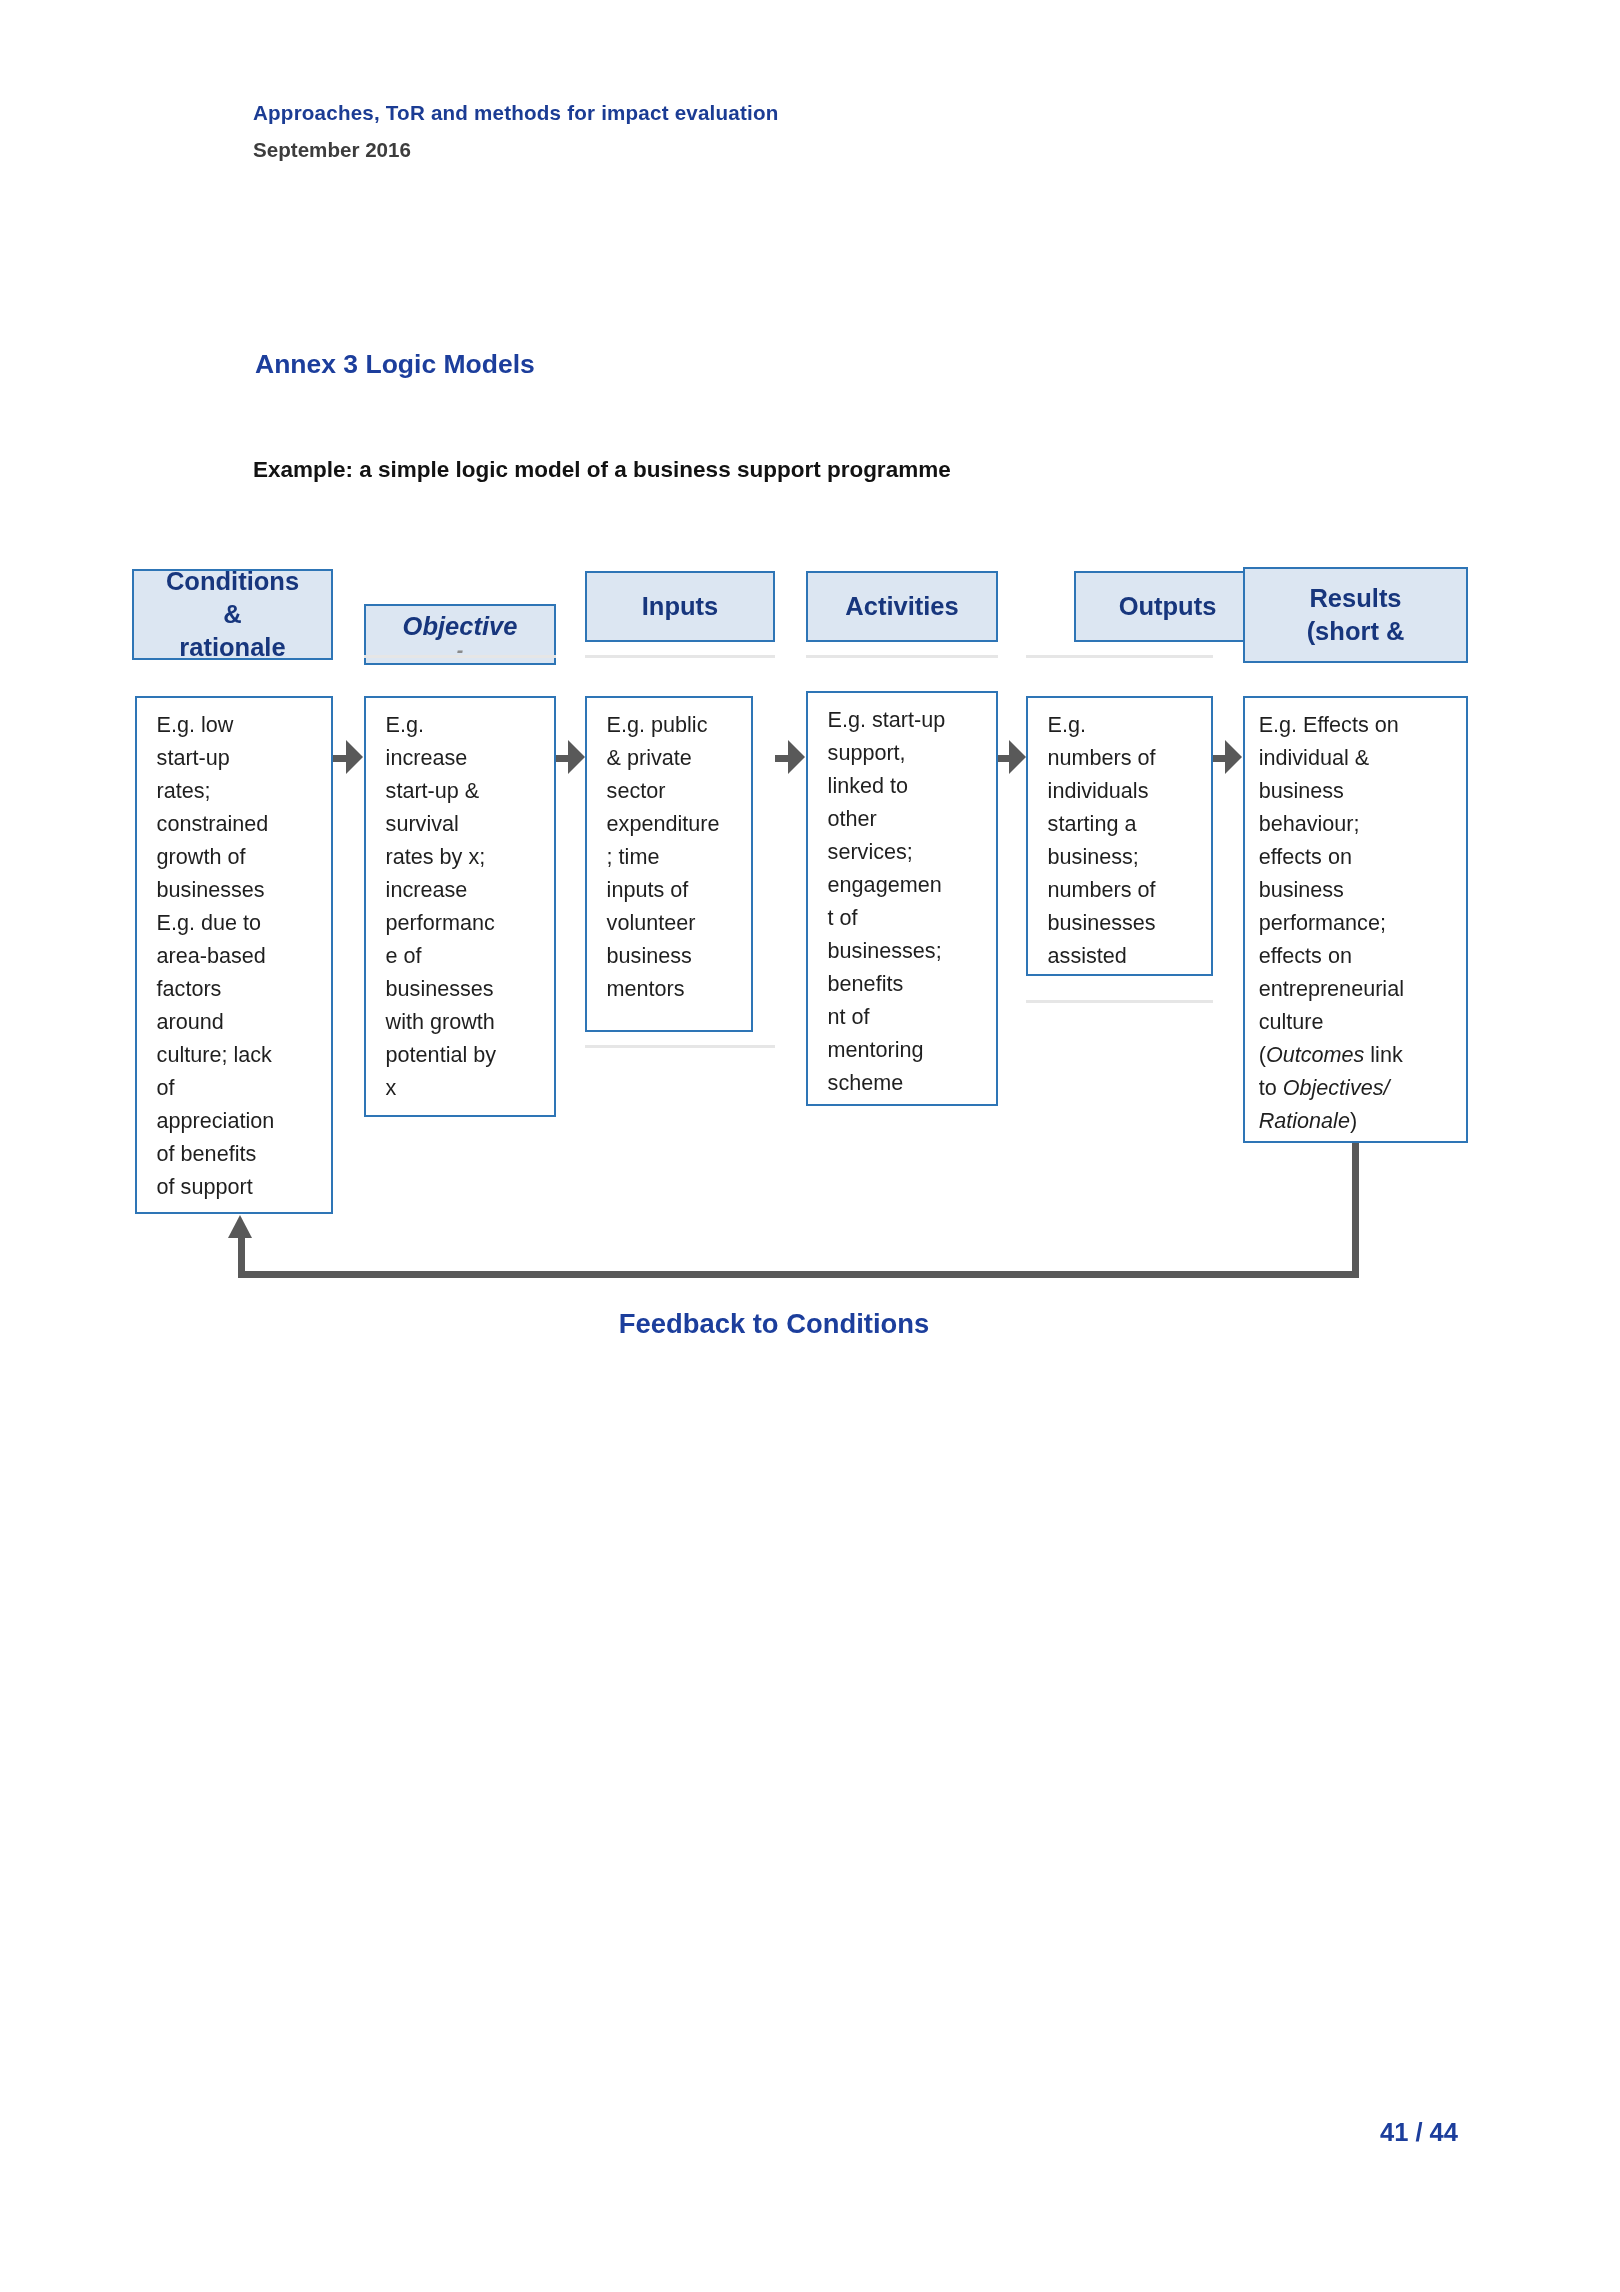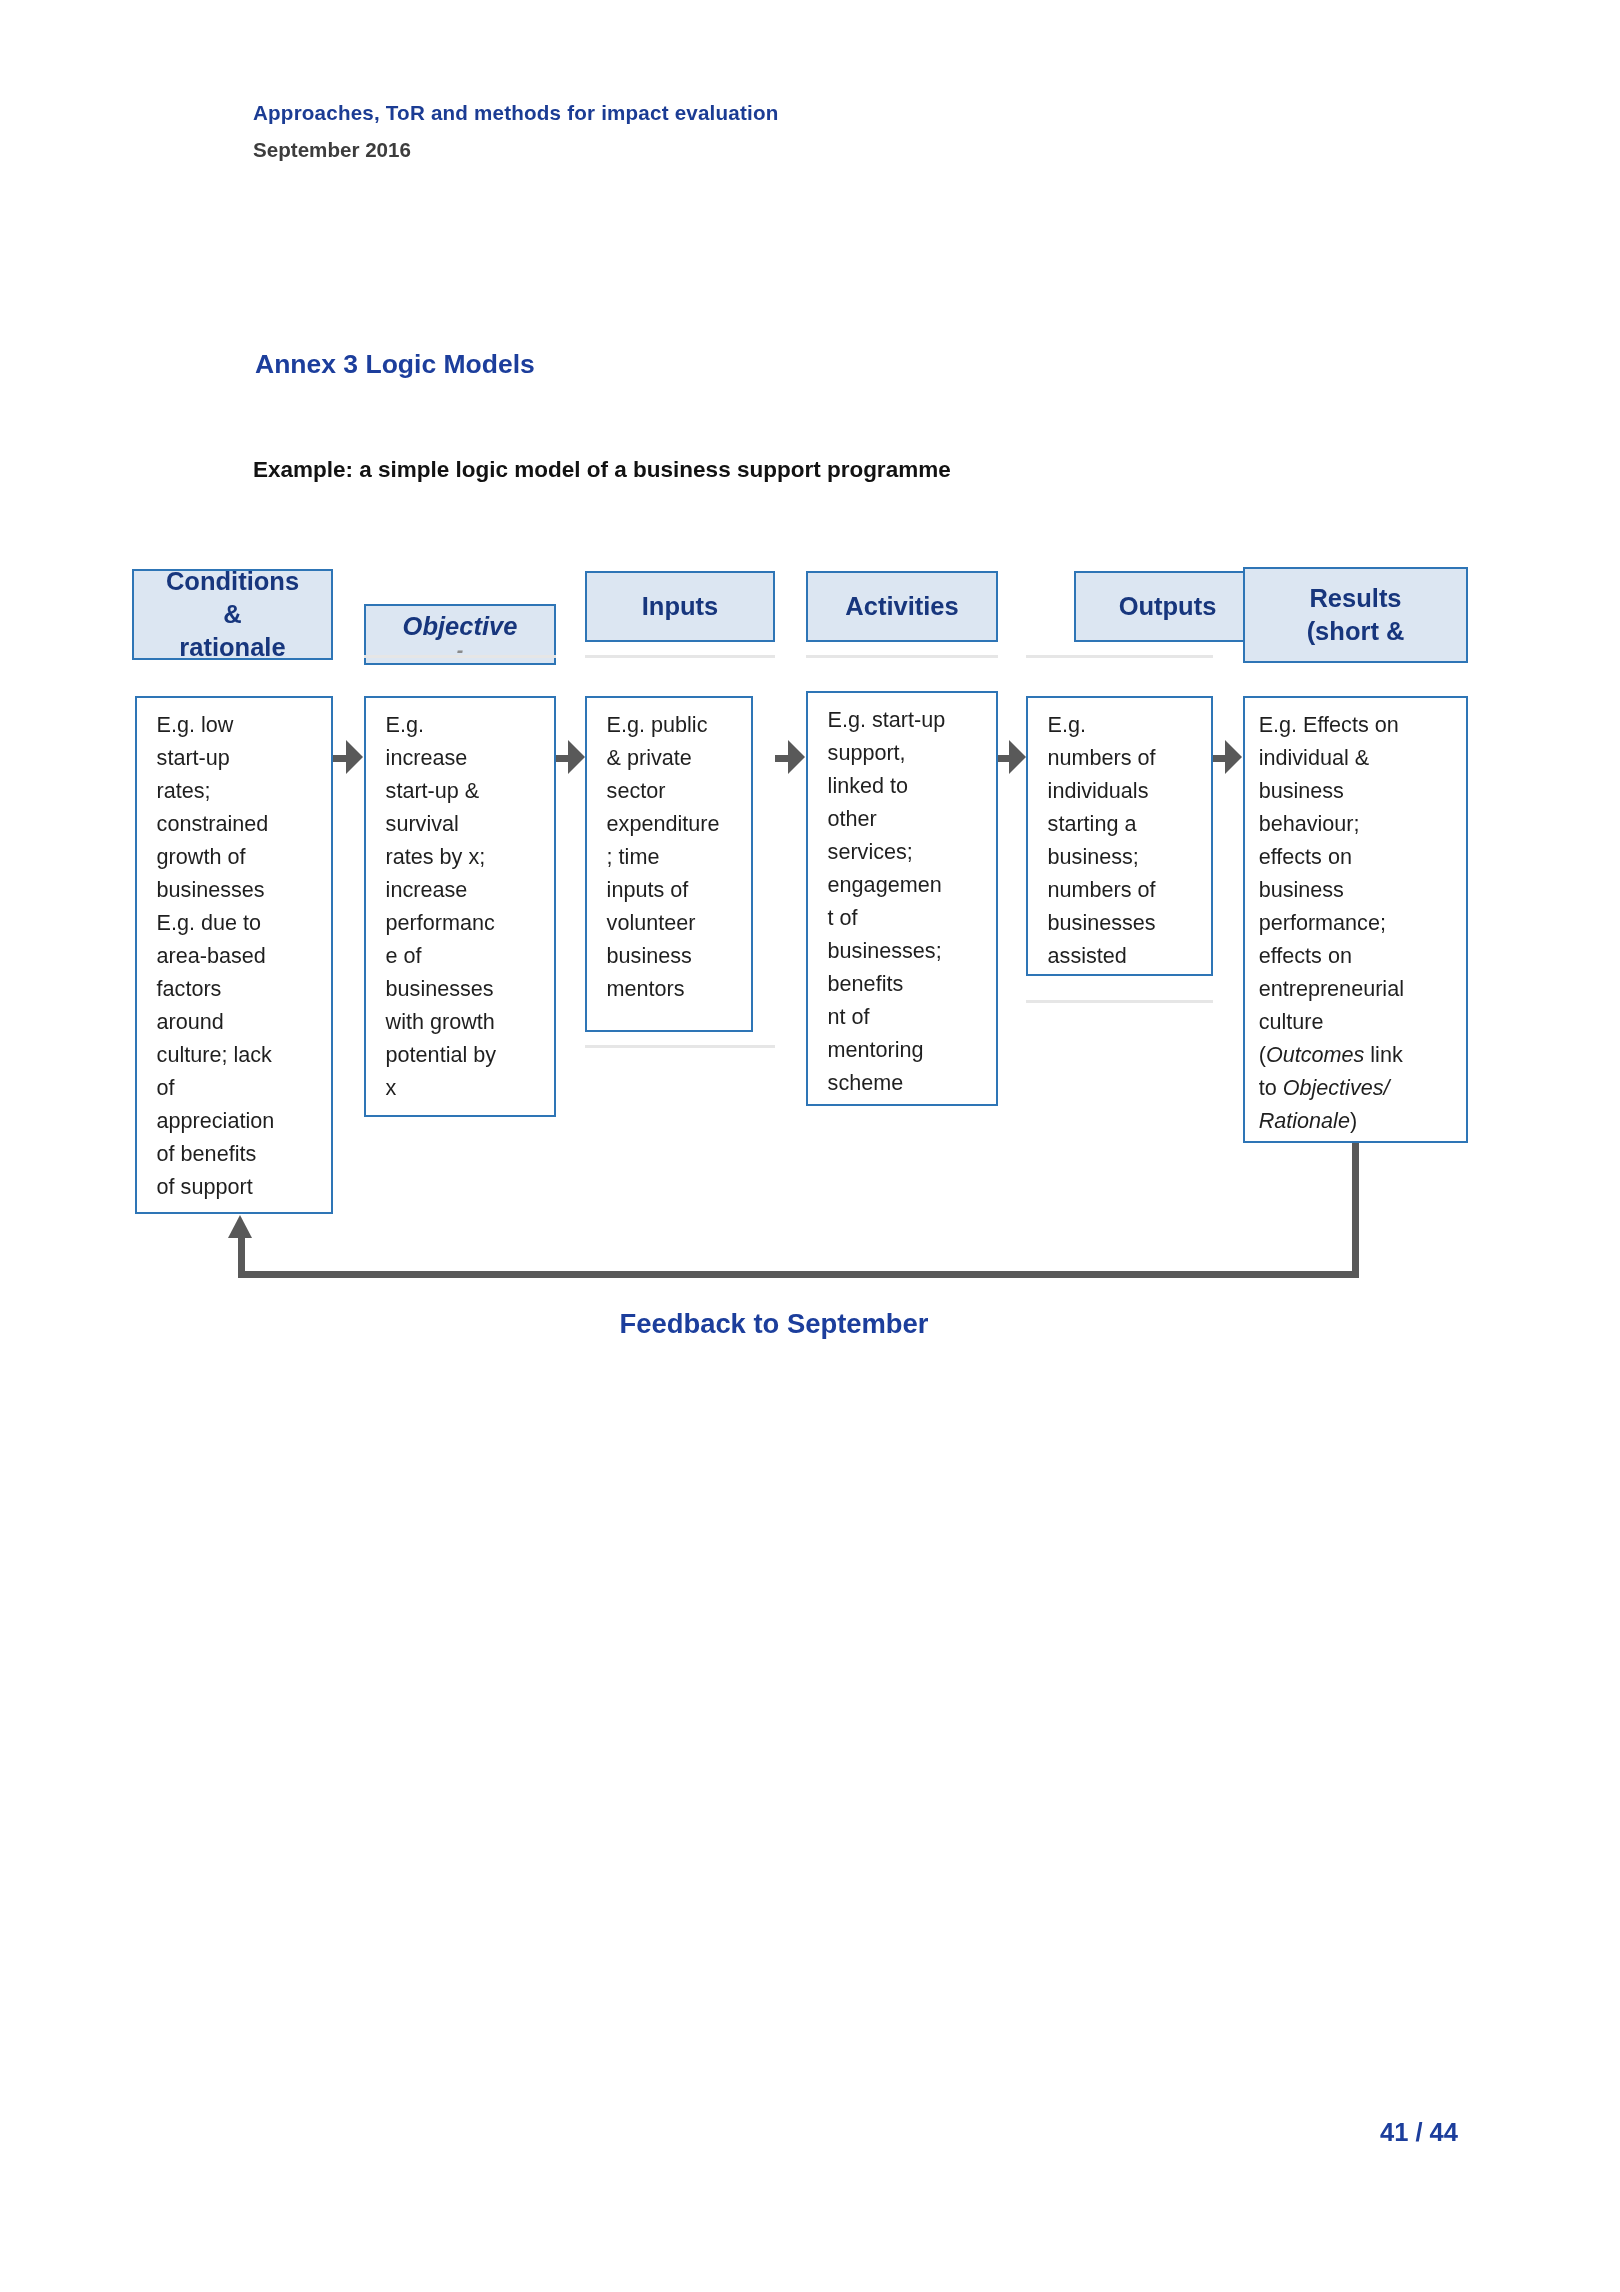--- a/index.html
+++ b/index.html
@@ -235,20 +235,20 @@
       </div>
     <div class="arr" id="a5">
         <div class="tail"></div>
         <div class="head"></div>
       </div>
 
     <div class="fb-seg" id="fb-v-right"></div>
     <div class="fb-seg" id="fb-h"></div>
     <div class="fb-seg" id="fb-v-left"></div>
     <div id="fb-head-up"></div>
-    <div class="fb-label">Feedback to September</div>
+    <div class="fb-label">Feedback to Conditions</div>
 
   </div>
 
   <div class="page-num">41 / 44</div>
 
 </div>
 
 
 </body></html>

